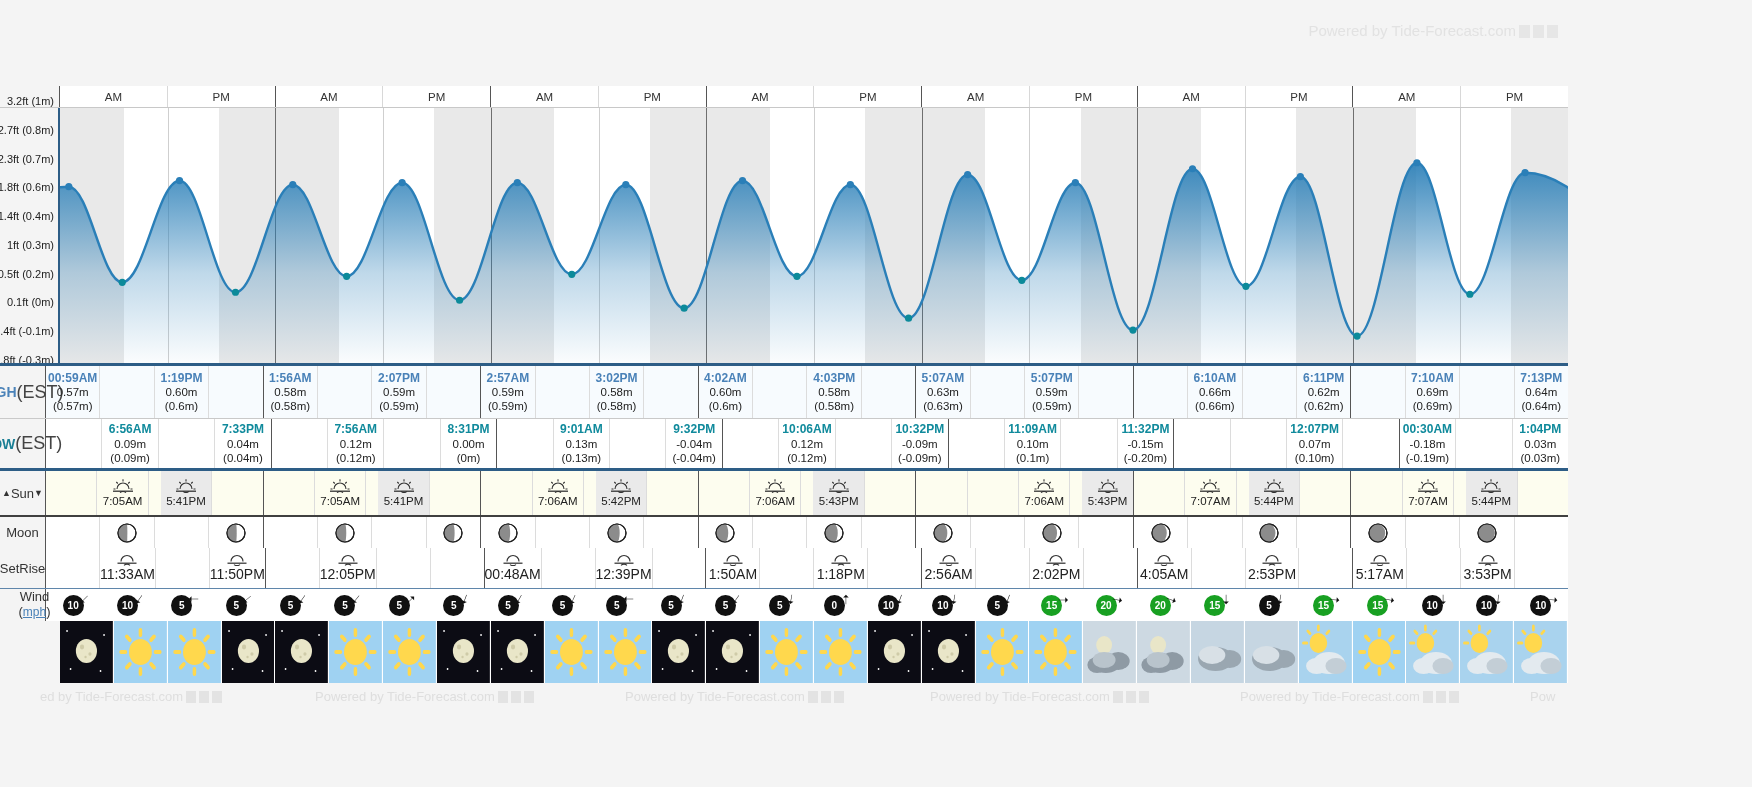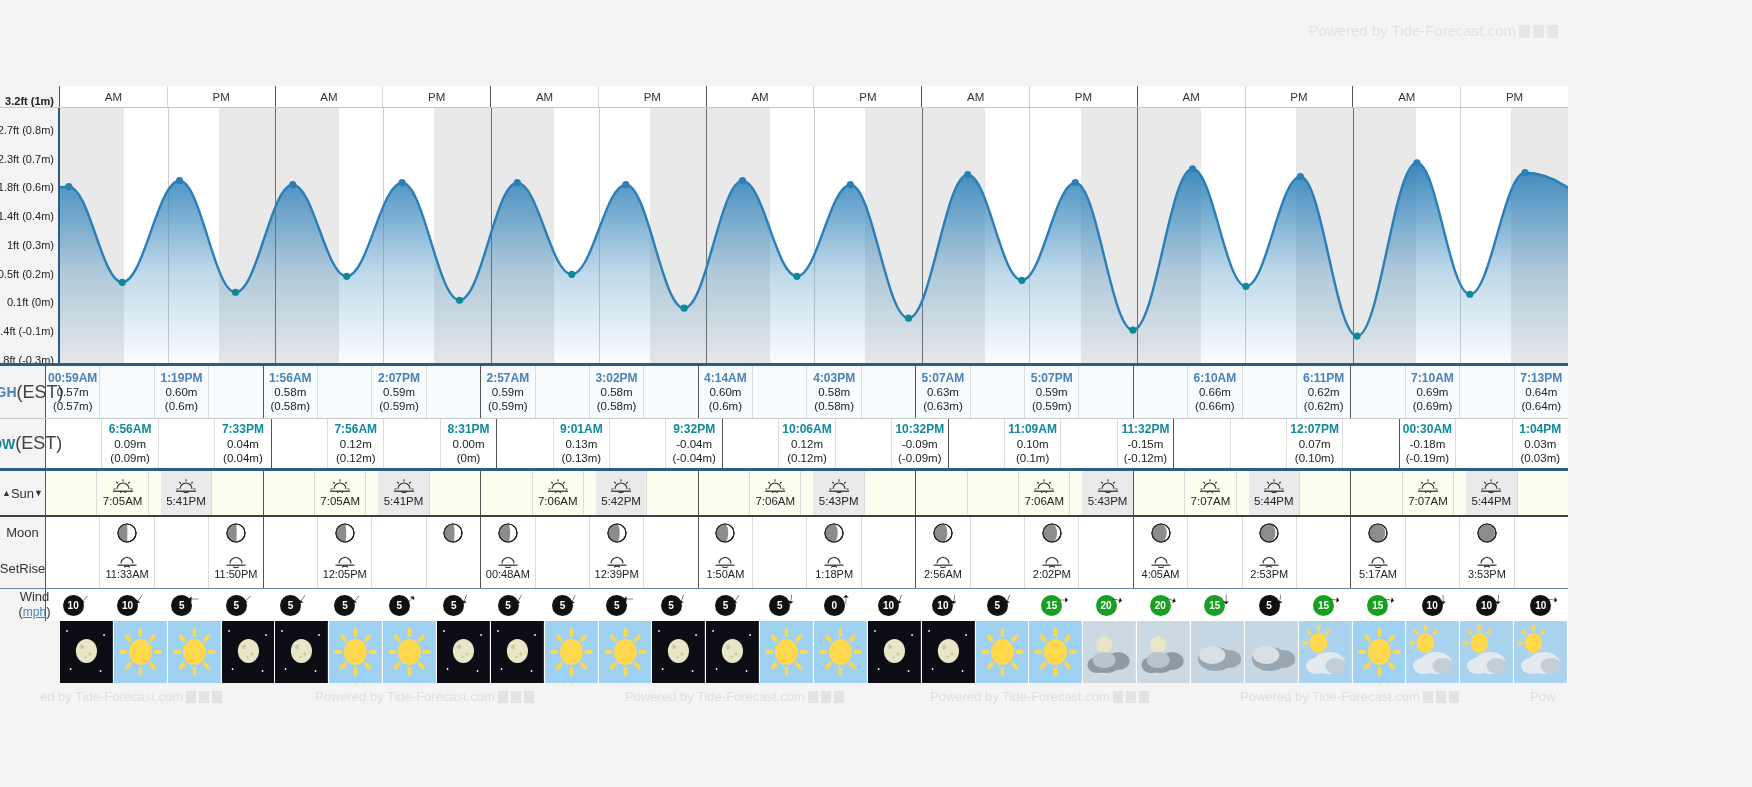--- a/index.html
+++ b/index.html
@@ -66,21 +66,21 @@
   
   #row-sun { top:468px; height:47px; background:#fdfdef; border-top:3px solid #2d5d86; }
   #row-sun .cell.shade { background:#eaeaea;margin-left:12px; }
   .sun-t { font-size:11.5px; color:#222; margin-top:1px; }
   .arrow-up, .arrow-dn { font-size:9px; line-height:8px; color:#333; }
 
   
   #row-moon { top:515px; height:33px; background:#fff; border-top:2px solid #404040; }
   
   #row-setrise { top:548px; height:40px; background:#fff; }
-  .mr-t { font-size:11px; color:#222; }
+  .mr-t { font-size:14px; color:#222; }
 
   
   #row-wind { top:588px; height:33px; background:#fff; border-top:1px solid #5f86ab; }
   .wind-label { font-size:13px; color:#333; text-align:center; line-height:1.15;margin-left:24px; }
   .wind-label .mph { color:#4a82b8; text-decoration:underline; font-size:12px; }
   .wcell { flex:1 1 0; position:relative; display:flex; align-items:center; justify-content:center; }
   .wbadge { width:21px; height:21px; border-radius:50%; display:flex; align-items:center; justify-content:center;
             font-size:10px; font-weight:bold; color:#fff; background:#111; }
   .wbadge.g { background:#18a022; }
   .warrow { position:absolute; font-size:13px; color:#111; line-height:1; }
@@ -125,21 +125,21 @@
         <div class="half dayend">PM</div>
         <div class="half">AM</div>
         <div class="half dayend">PM</div>
         <div class="half">AM</div>
         <div class="half dayend">PM</div>
       </div>
   </div>
 
   <div class="chartzone">
     <div class="axis" id="y-axis">
-        <div class="tick" style="top: -7px; font-weight: bold;">3.2ft (1m)</div>
+        <div class="tick" style="top: -7px;">3.2ft (1m)</div>
         <div class="tick" style="top: 21.7778px;">2.7ft (0.8m)</div>
         <div class="tick" style="top: 50.5556px;">2.3ft (0.7m)</div>
         <div class="tick" style="top: 79.3333px;">1.8ft (0.6m)</div>
         <div class="tick" style="top: 108.111px;">1.4ft (0.4m)</div>
         <div class="tick" style="top: 136.889px;">1ft (0.3m)</div>
         <div class="tick" style="top: 165.667px;">0.5ft (0.2m)</div>
         <div class="tick" style="top: 194.444px;">0.1ft (0m)</div>
         <div class="tick" style="top: 223.222px;">-0.4ft (-0.1m)</div>
         <div class="tick" style="top: 252px;">-0.8ft (-0.3m)</div>
       </div>
@@ -248,21 +248,21 @@
           <span>(0.59m)</span>
         </div>
         <div class="cell"></div>
         <div class="cell">
           <span class="hi-time">3:02PM</span>
           <span>0.58m</span>
           <span>(0.58m)</span>
         </div>
         <div class="cell dayend"></div>
         <div class="cell">
-          <span class="hi-time">4:14AM</span>
+          <span class="hi-time">4:02AM</span>
           <span>0.60m</span>
           <span>(0.6m)</span>
         </div>
         <div class="cell"></div>
         <div class="cell">
           <span class="hi-time">4:03PM</span>
           <span>0.58m</span>
           <span>(0.58m)</span>
         </div>
         <div class="cell dayend"></div>
@@ -362,21 +362,21 @@
         <div class="cell"></div>
         <div class="cell">
           <span class="lo-time">11:09AM</span>
           <span>0.10m</span>
           <span>(0.1m)</span>
         </div>
         <div class="cell"></div>
         <div class="cell dayend">
           <span class="lo-time">11:32PM</span>
           <span>-0.15m</span>
-          <span>(-0.12m)</span>
+          <span>(-0.20m)</span>
         </div>
         <div class="cell"></div>
         <div class="cell"></div>
         <div class="cell">
           <span class="lo-time">12:07PM</span>
           <span>0.07m</span>
           <span>(0.10m)</span>
         </div>
         <div class="cell dayend"></div>
         <div class="cell">

